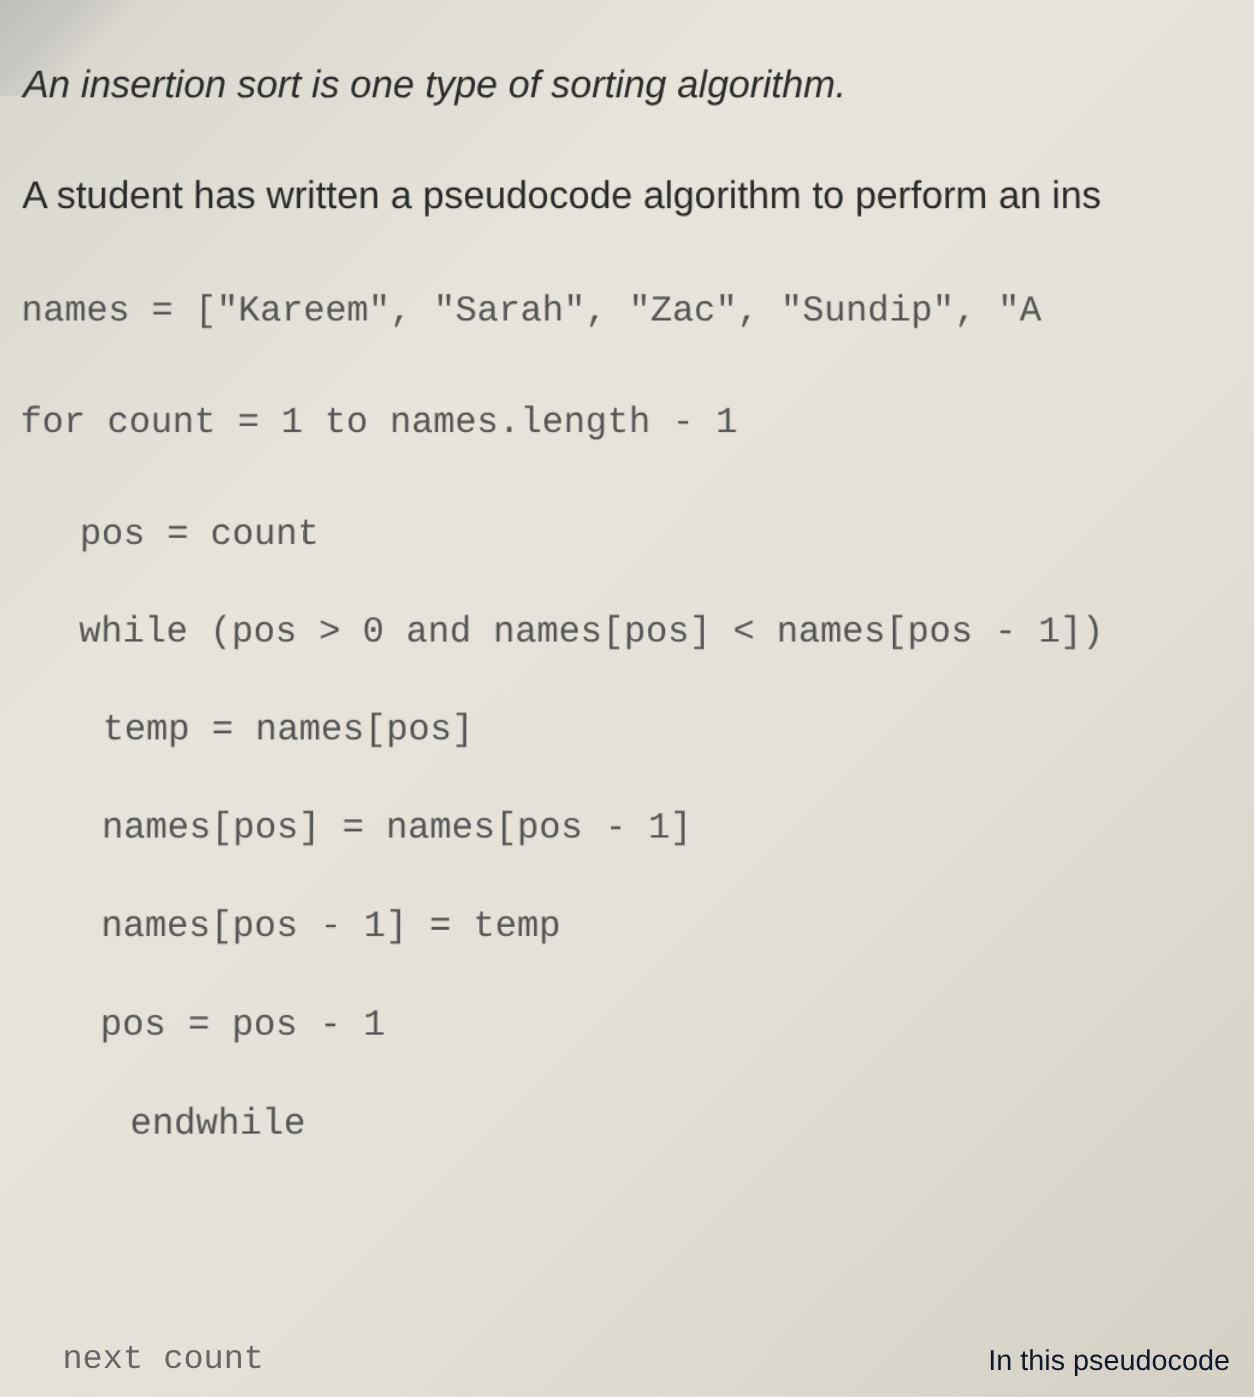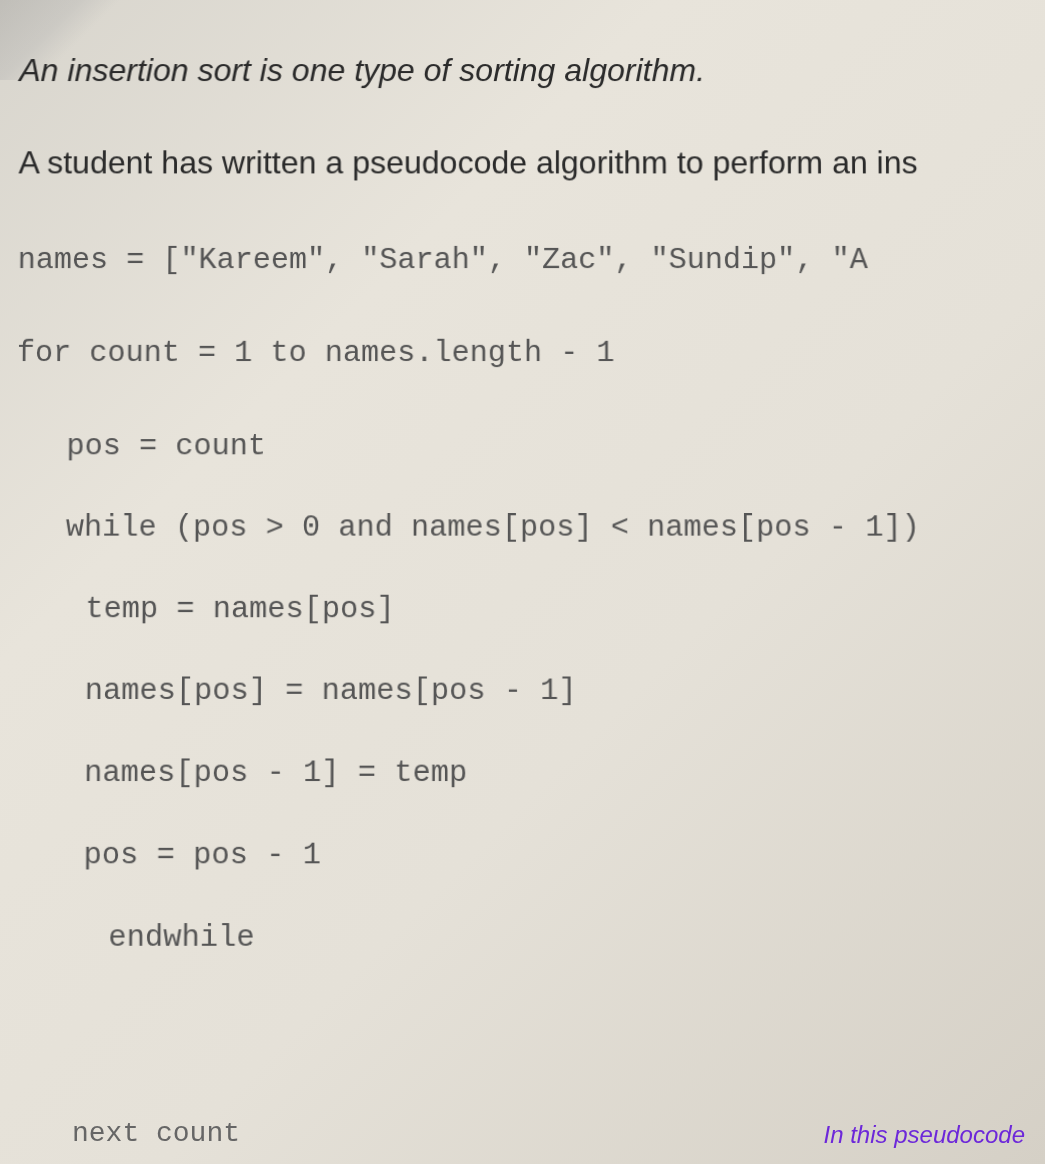--- a/index.html
+++ b/index.html
@@ -80,29 +80,28 @@
     }
     
     .indent-3 {
       padding-left: 95px;
     }
     
     .footer-text {
       position: absolute;
       bottom: 15px;
       right: 20px;
-      font-style: italic;
       font-size: 24px;
-      color: #6d28d9;
+      color: #0f172a;
     }
     
     .next-count {
       position: absolute;
       bottom: 15px;
-      left: 72px;
+      left: 52px;
       font-family: 'Courier New', Courier, monospace;
       font-size: 28px;
       color: #666;
     }
   </style>
 </head>
 <body>
 
 <div class="page-corner"></div>
 

